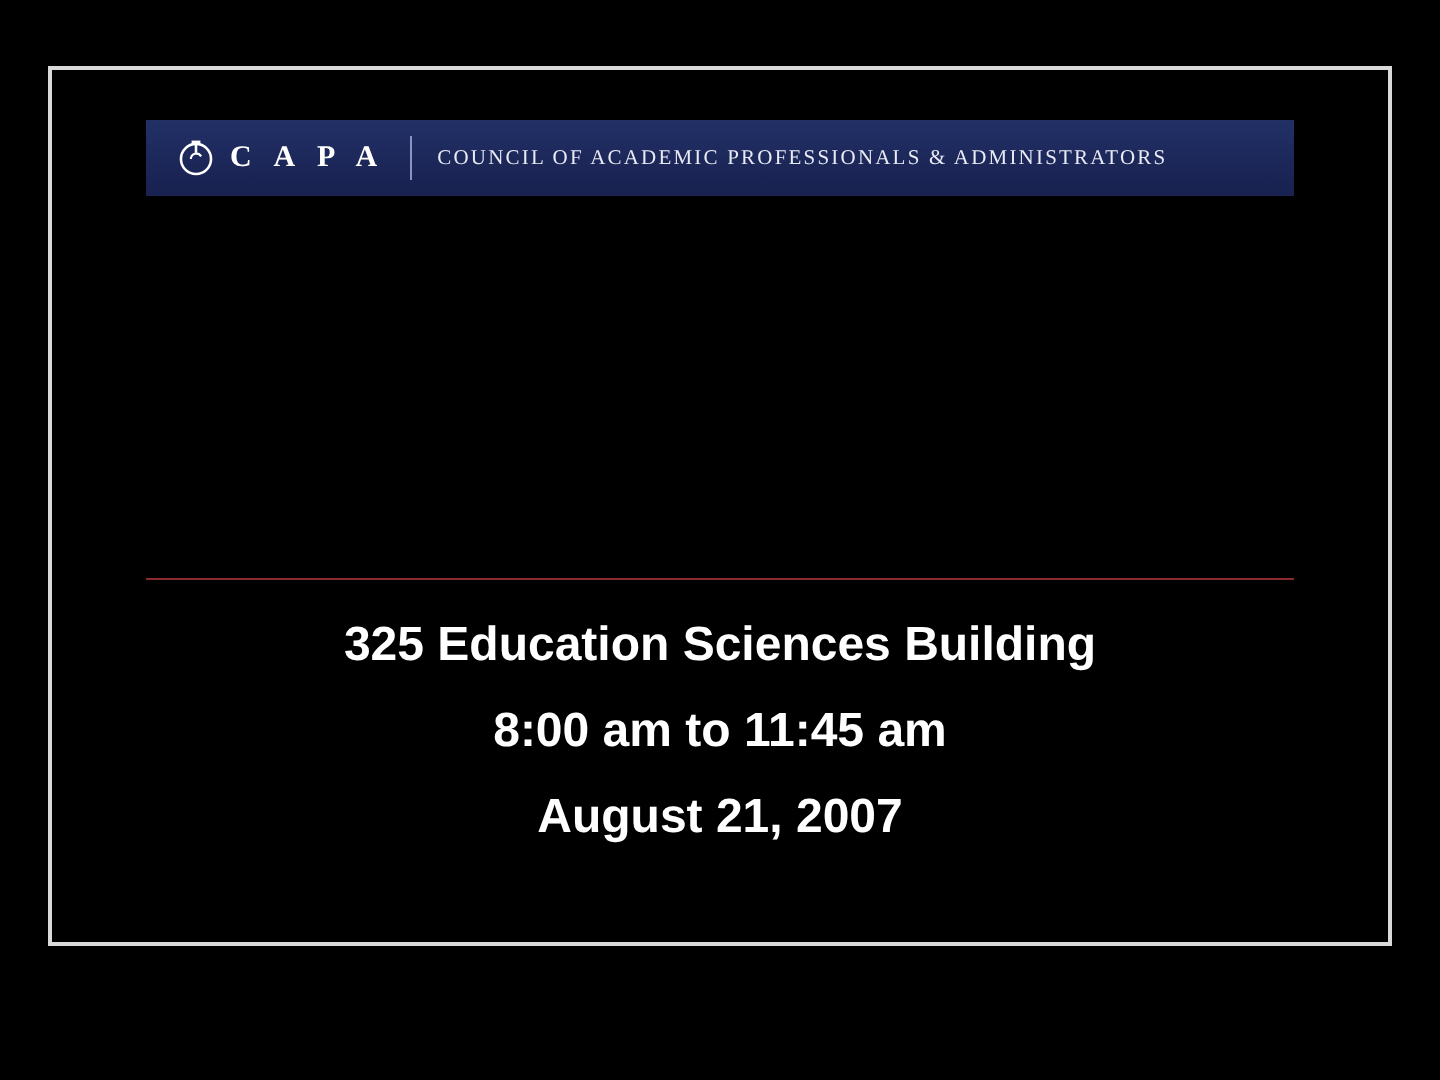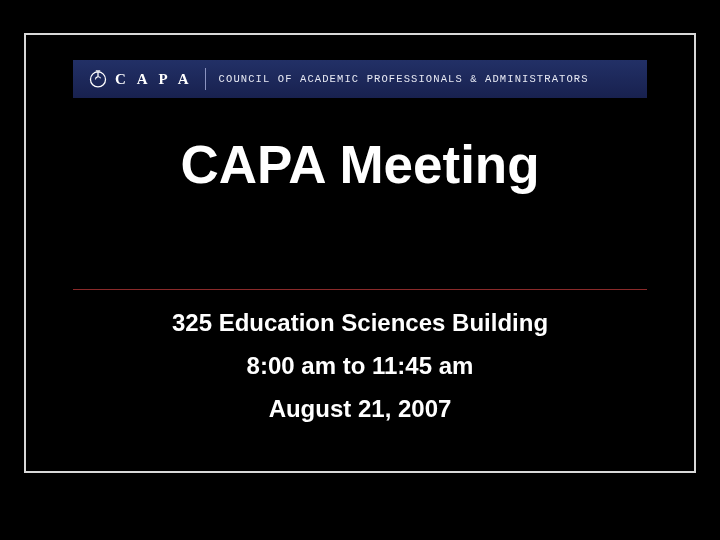--- a/index.html
+++ b/index.html
@@ -64,21 +64,21 @@
     white-space: nowrap;
   }
   .banner-divider {
     width: 1px;
     height: 22px;
     background: #8b93c0;
     margin: 0 13px 0 12px;
   }
   .banner-full {
     color: #e8eaf4;
-    font-family: Liberation Mono, monospace;
+    font-family: Liberation Serif, serif;
     font-size: 10.5px;
     letter-spacing: 1.1px;
     white-space: nowrap;
   }
 
   
   .title {
     position: absolute;
     left: 0;
     top: 134px;
@@ -129,21 +129,20 @@
       <circle cx="12" cy="12.5" r="8.2" fill="none" stroke="#ffffff" stroke-width="1.4"></circle>
       <path d="M12 4.2 L12 9.2" stroke="#ffffff" stroke-width="1.4" fill="none"></path>
       <path d="M9.6 3.2 L14.4 3.2" stroke="#ffffff" stroke-width="1.4" fill="none"></path>
       <path d="M9.2 12.5 a3 3 0 0 1 5.6 -1.4" stroke="#ffffff" stroke-width="1.2" fill="none"></path>
     </svg>
     <span class="banner-acronym">C A P A</span>
     <span class="banner-divider"></span>
     <span class="banner-full">COUNCIL OF ACADEMIC PROFESSIONALS &amp; ADMINISTRATORS</span>
   </div>
 
-  <div class="title">CAPA Meeting</div>
 
   <div class="rule"></div>
 
   <div class="body-lines">
     <div class="body-line">325 Education Sciences Building</div>
     <div class="body-line">8:00 am to 11:45 am</div>
     <div class="body-line">August 21, 2007</div>
   </div>
 
 </div>

